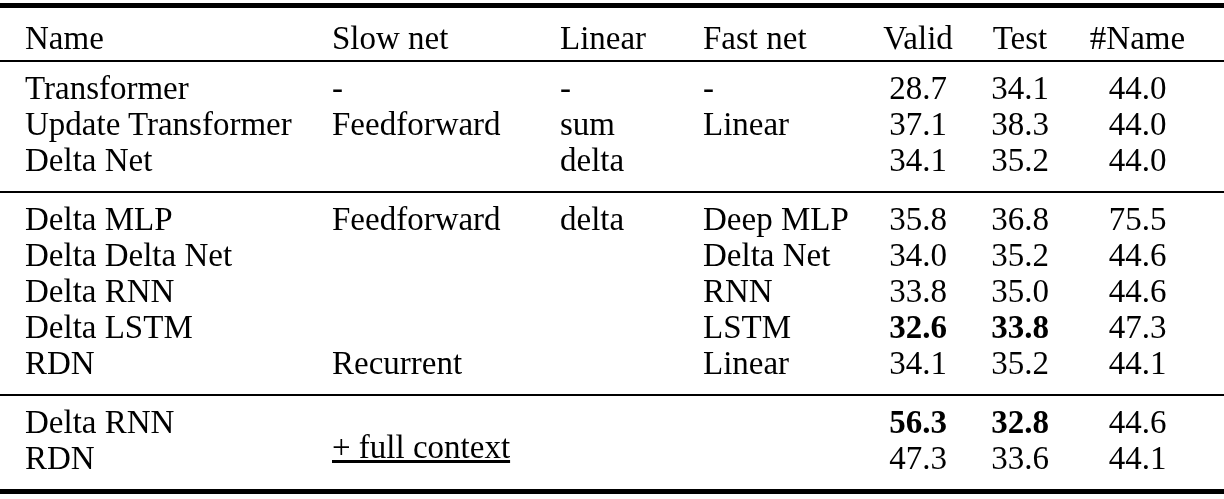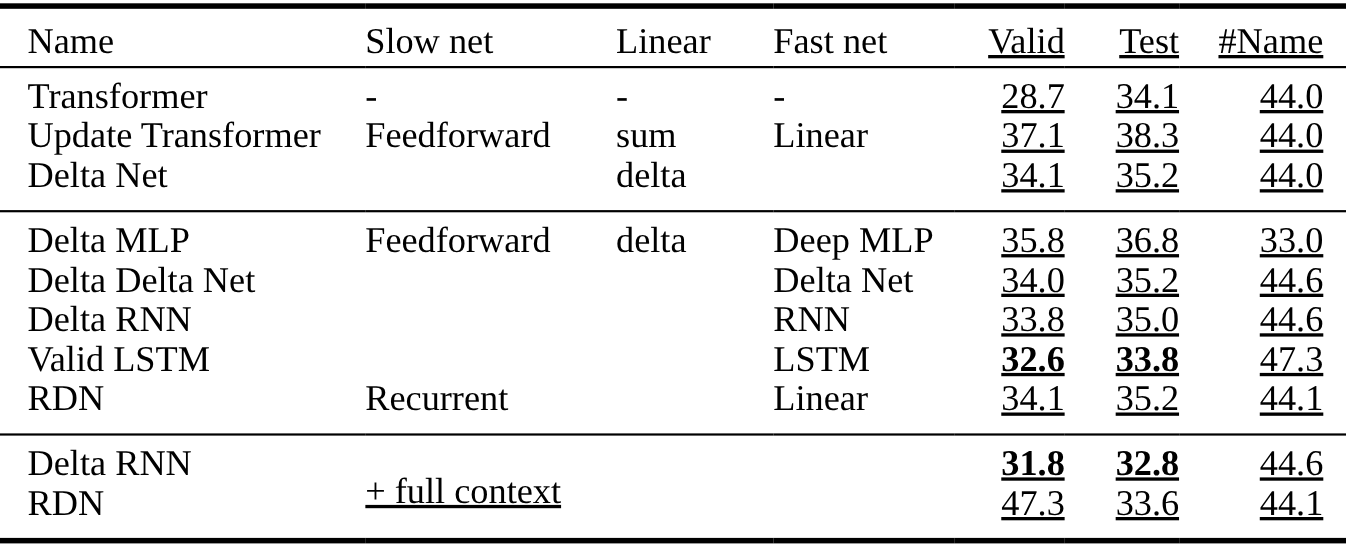--- a/index.html
+++ b/index.html
@@ -26,21 +26,21 @@
     border-bottom: 5px solid #000000;
   }
   th, td {
     padding: 0;
     font-weight: normal;
     text-align: left;
     white-space: nowrap;
     overflow: hidden;
     vertical-align: top;
   }
-  th.num, td.num { text-align: right; text-decoration: underline; }
+  th.num, td.num { text-align: center; }
   th.c0, td.c0 { padding-left: 25px; }
   th.c6, td.c6 { padding-right: 21px; }
   thead th {
     padding-top: 12px;
     padding-bottom: 4px;
     border-bottom: 2.5px solid #000000;
   }
   tbody { border-top: 2.5px solid #000000; padding-left: 24px; }
   tbody tr.g-first td { padding-top: 8px; }
   tbody tr.g-last td { padding-bottom: 13px; }
@@ -103,42 +103,42 @@
   </tbody>
 
   <tbody>
     <tr class="g-first">
       <td class="c0">Delta MLP</td>
       <td class="c1">Feedforward</td>
       <td class="c2">delta</td>
       <td class="c3">Deep MLP</td>
       <td class="c4 num">35.8</td>
       <td class="c5 num">36.8</td>
-      <td class="c6 num">33.0</td>
+      <td class="c6 num">75.5</td>
     </tr>
     <tr>
       <td class="c0">Delta Delta Net</td>
       <td class="c1"></td>
       <td class="c2"></td>
       <td class="c3">Delta Net</td>
       <td class="c4 num">34.0</td>
       <td class="c5 num">35.2</td>
       <td class="c6 num">44.6</td>
     </tr>
     <tr>
       <td class="c0">Delta RNN</td>
       <td class="c1"></td>
       <td class="c2"></td>
       <td class="c3">RNN</td>
       <td class="c4 num">33.8</td>
       <td class="c5 num">35.0</td>
       <td class="c6 num">44.6</td>
     </tr>
     <tr>
-      <td class="c0">Valid LSTM</td>
+      <td class="c0">Delta LSTM</td>
       <td class="c1"></td>
       <td class="c2"></td>
       <td class="c3">LSTM</td>
       <td class="c4 num b">32.6</td>
       <td class="c5 num b">33.8</td>
       <td class="c6 num">47.3</td>
     </tr>
     <tr class="g-last">
       <td class="c0">RDN</td>
       <td class="c1">Recurrent</td>
@@ -149,21 +149,21 @@
       <td class="c6 num">44.1</td>
     </tr>
   </tbody>
 
   <tbody>
     <tr class="g-first">
       <td class="c0">Delta RNN</td>
       <td class="c1 span2" rowspan="2">+ full context</td>
       <td class="c2"></td>
       <td class="c3"></td>
-      <td class="c4 num b">31.8</td>
+      <td class="c4 num b">56.3</td>
       <td class="c5 num b">32.8</td>
       <td class="c6 num">44.6</td>
     </tr>
     <tr class="g-last">
       <td class="c0">RDN</td>
       <td class="c2"></td>
       <td class="c3"></td>
       <td class="c4 num">47.3</td>
       <td class="c5 num">33.6</td>
       <td class="c6 num">44.1</td>

